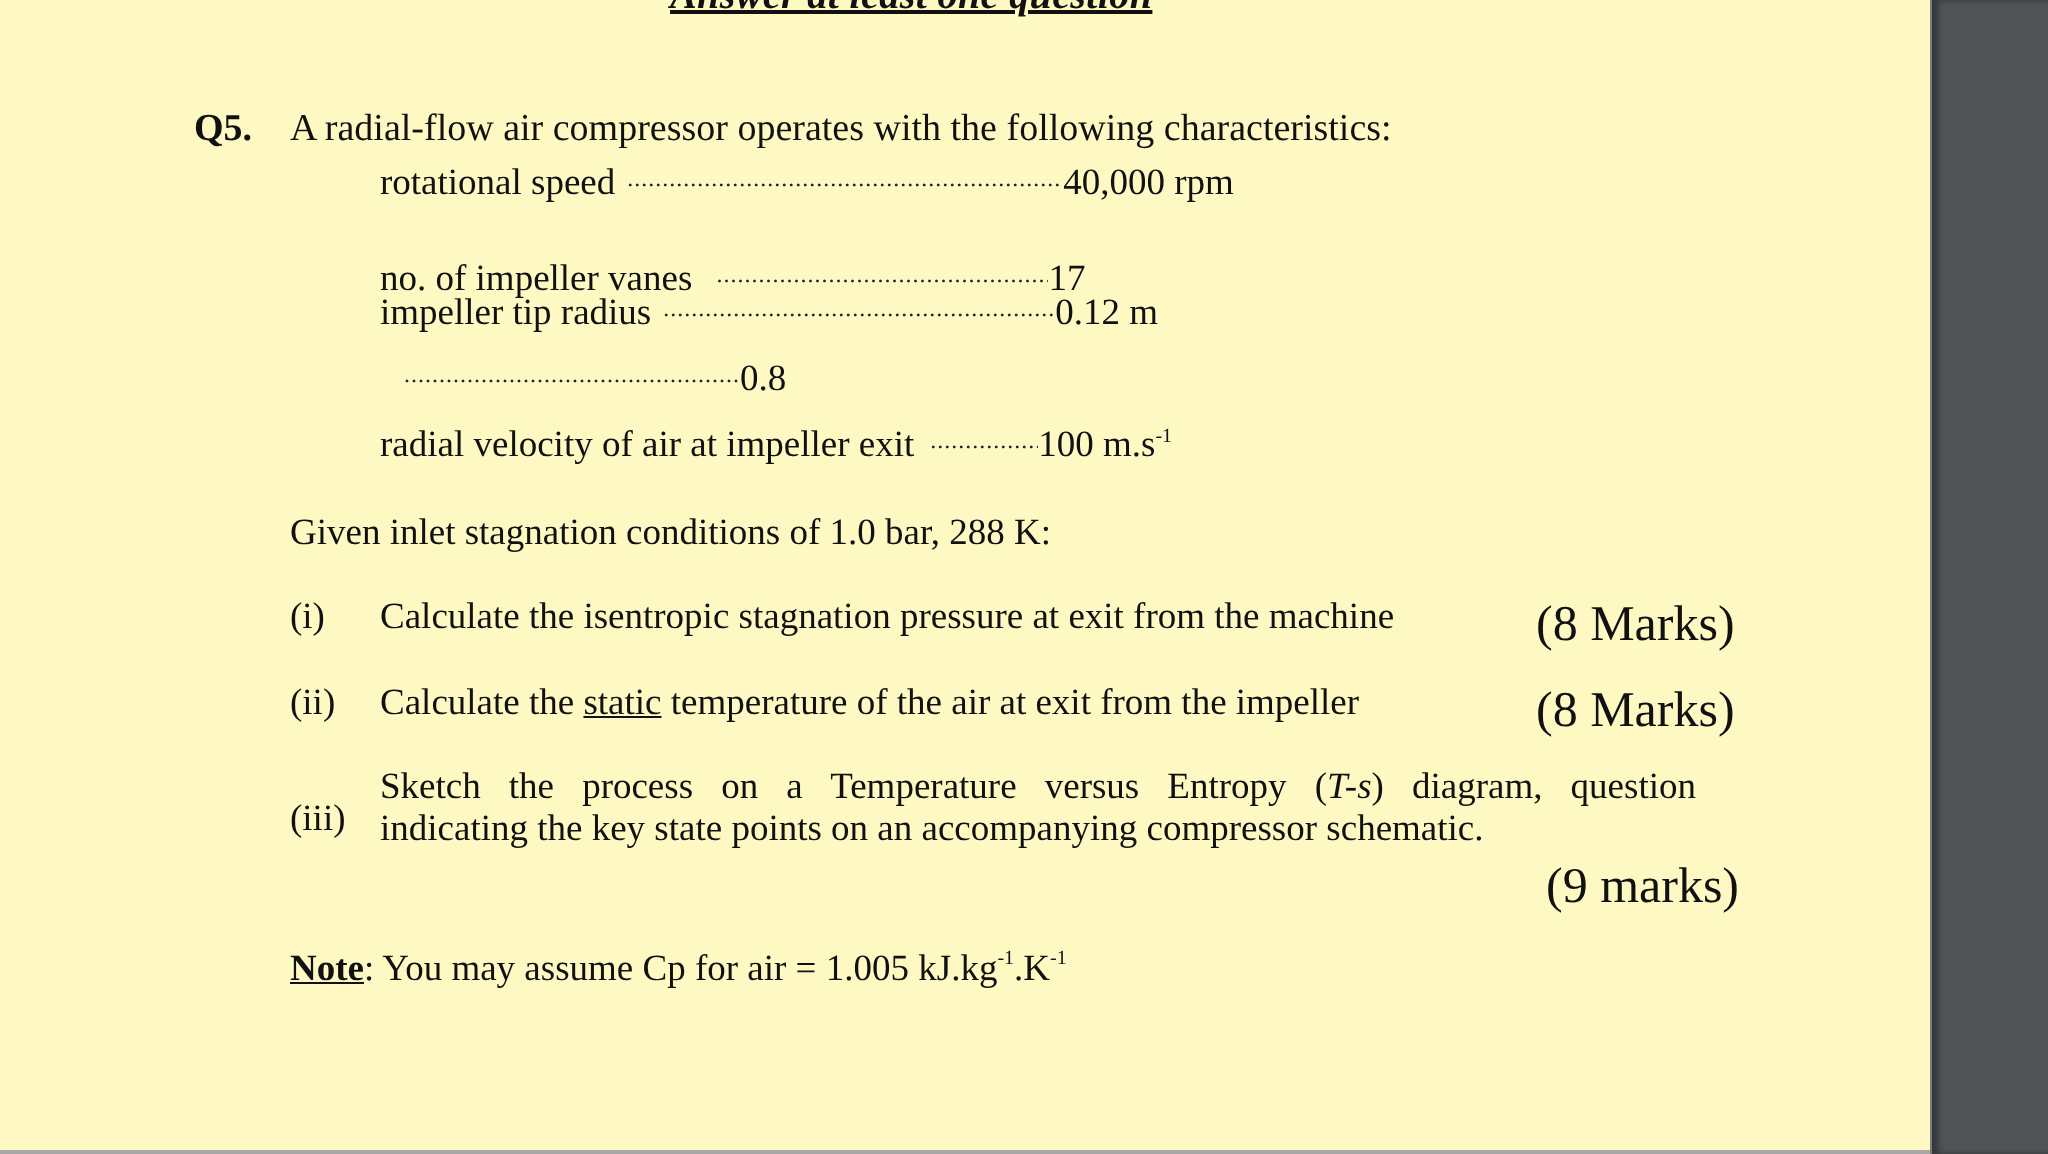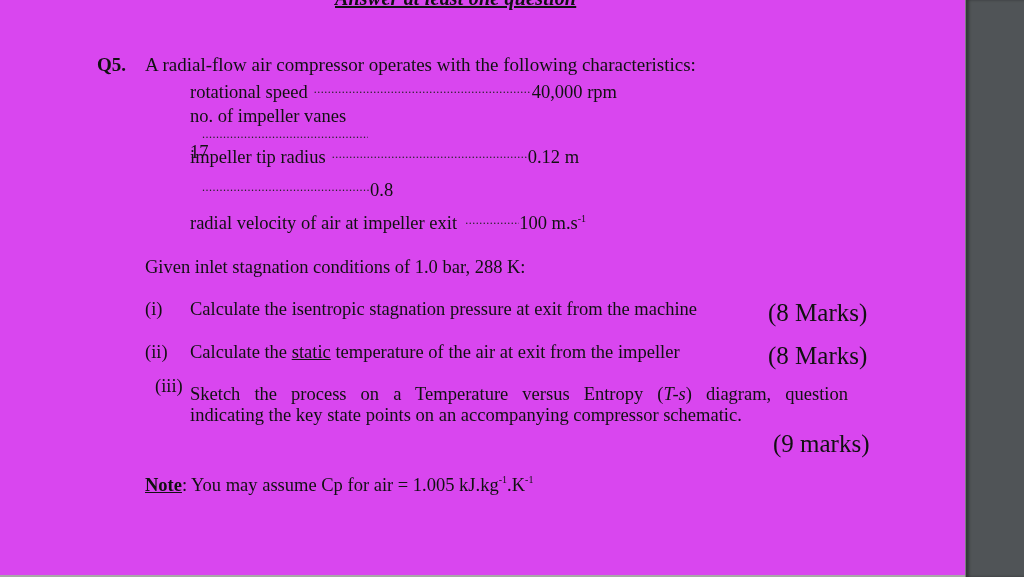--- a/index.html
+++ b/index.html
@@ -4,21 +4,21 @@
 <style>
   html, body { margin: 0; padding: 0; }
   body {
     width: 1024px; height: 577px; overflow: hidden; position: relative;
     background: #ffffff;
     font-family: "Liberation Serif", serif;
     color: #111;
   }
   .page {
     position: absolute; left: 0; top: 0; width: 966px; height: 575px;
-    background: #d946ef;
+    background: #fef9c3;
     border-bottom: 2px solid #a8a8a8;
   }
   .side-panel {
     position: absolute; left: 966px; top: 0; width: 58px; height: 577px;
     background: #505457;
     box-shadow: inset 3px 0 3px rgba(0,0,0,0.35);
   }
   .side-edge {
     position: absolute; left: 965px; top: 0; width: 1px; height: 577px;
     background: #7a7d80;
@@ -75,21 +75,21 @@
 
   <div class="q-label">Q5.</div>
   <div class="q-intro">A radial-flow air compressor operates with the following characteristics:</div>
 
   <div class="spec-row" style="top:82px;">
     <span class="spec-label">rotational speed</span>
     <span class="dots" style="width:218px; margin-left:6px;">..............................................................</span>
     <span class="spec-value">40,000 rpm</span>
   </div>
 
-  <div class="spec-row" style="top:106px;flex-direction:column;">
+  <div class="spec-row" style="top:130px;">
     <span class="spec-label">no. of impeller vanes</span>
     <span class="dots" style="width:166px; margin-left:12px;">..............................................................</span>
     <span class="spec-value">17</span>
   </div>
 
   <div class="spec-row" style="top:147px;">
     <span class="spec-label">impeller tip radius</span>
     <span class="dots" style="width:196px; margin-left:6px;">..............................................................</span>
     <span class="spec-value">0.12 m</span>
   </div>
@@ -113,21 +113,21 @@
     <span class="part-text">Calculate the isentropic stagnation pressure at exit from the machine</span>
     <span class="marks" style="left:768px;">(8 Marks)</span>
   </div>
 
   <div class="part" style="top:342px; left:0; width:966px;">
     <span class="part-num">(ii)</span>
     <span class="part-text"><span>Calculate the </span><span class="u">static</span><span> temperature of the air at exit from the impeller</span></span>
     <span class="marks" style="left:768px;">(8 Marks)</span>
   </div>
 
-  <div class="part" style="top:376px; left:145px;margin-left:10px;">(iii)</div>
+  <div class="part" style="top:400px; left:145px;">(iii)</div>
   <div class="part3-text">
     <span class="line1"><span>Sketch the process on a Temperature versus Entropy (</span><i>T-s</i><span>) diagram, question</span></span>
     <span>indicating the key state points on an accompanying compressor schematic.</span>
   </div>
   <div class="marks" style="top:430px; left:773px;">(9 marks)</div>
 
   <div class="note">
     <span class="note-label">Note</span><span>: You may assume Cp for air = 1.005 kJ.kg</span><sup>-1</sup><span>.K</span><sup>-1</sup>
   </div>
 </div>

